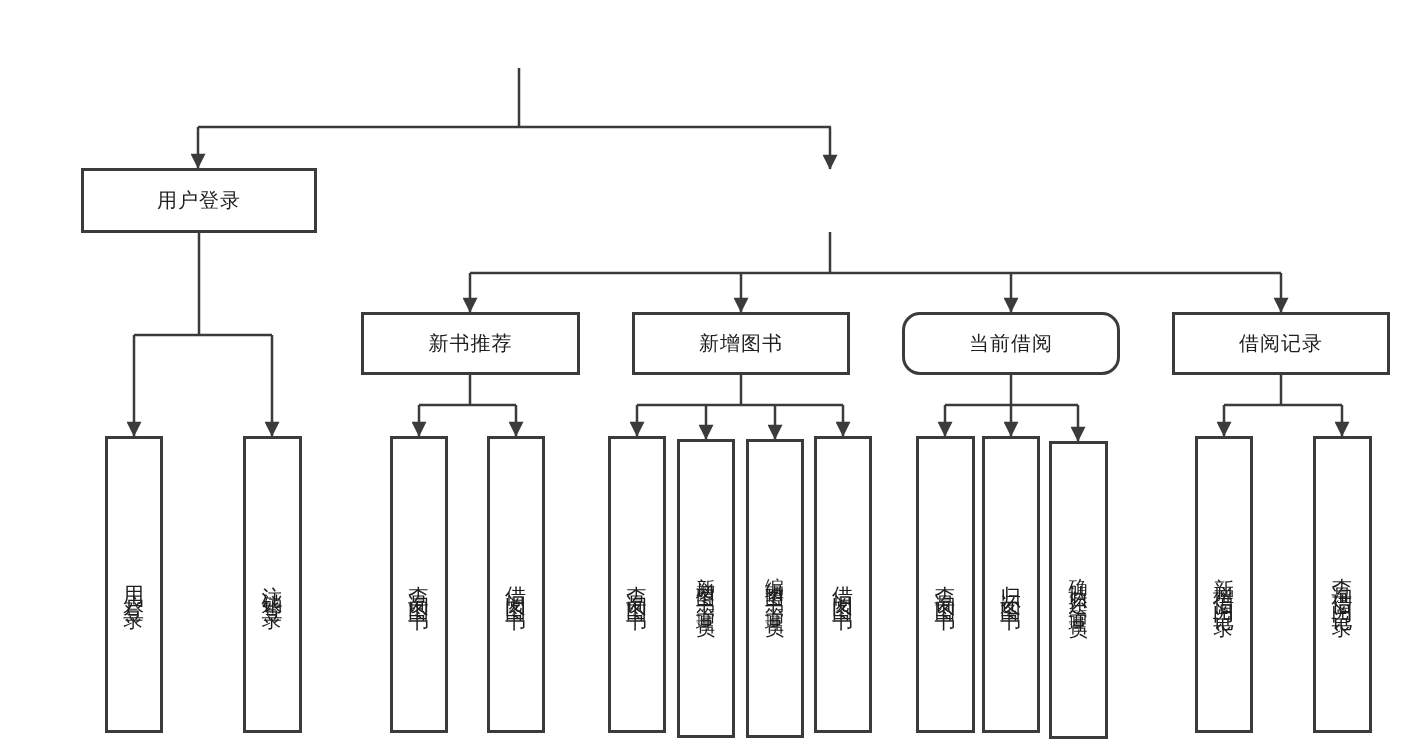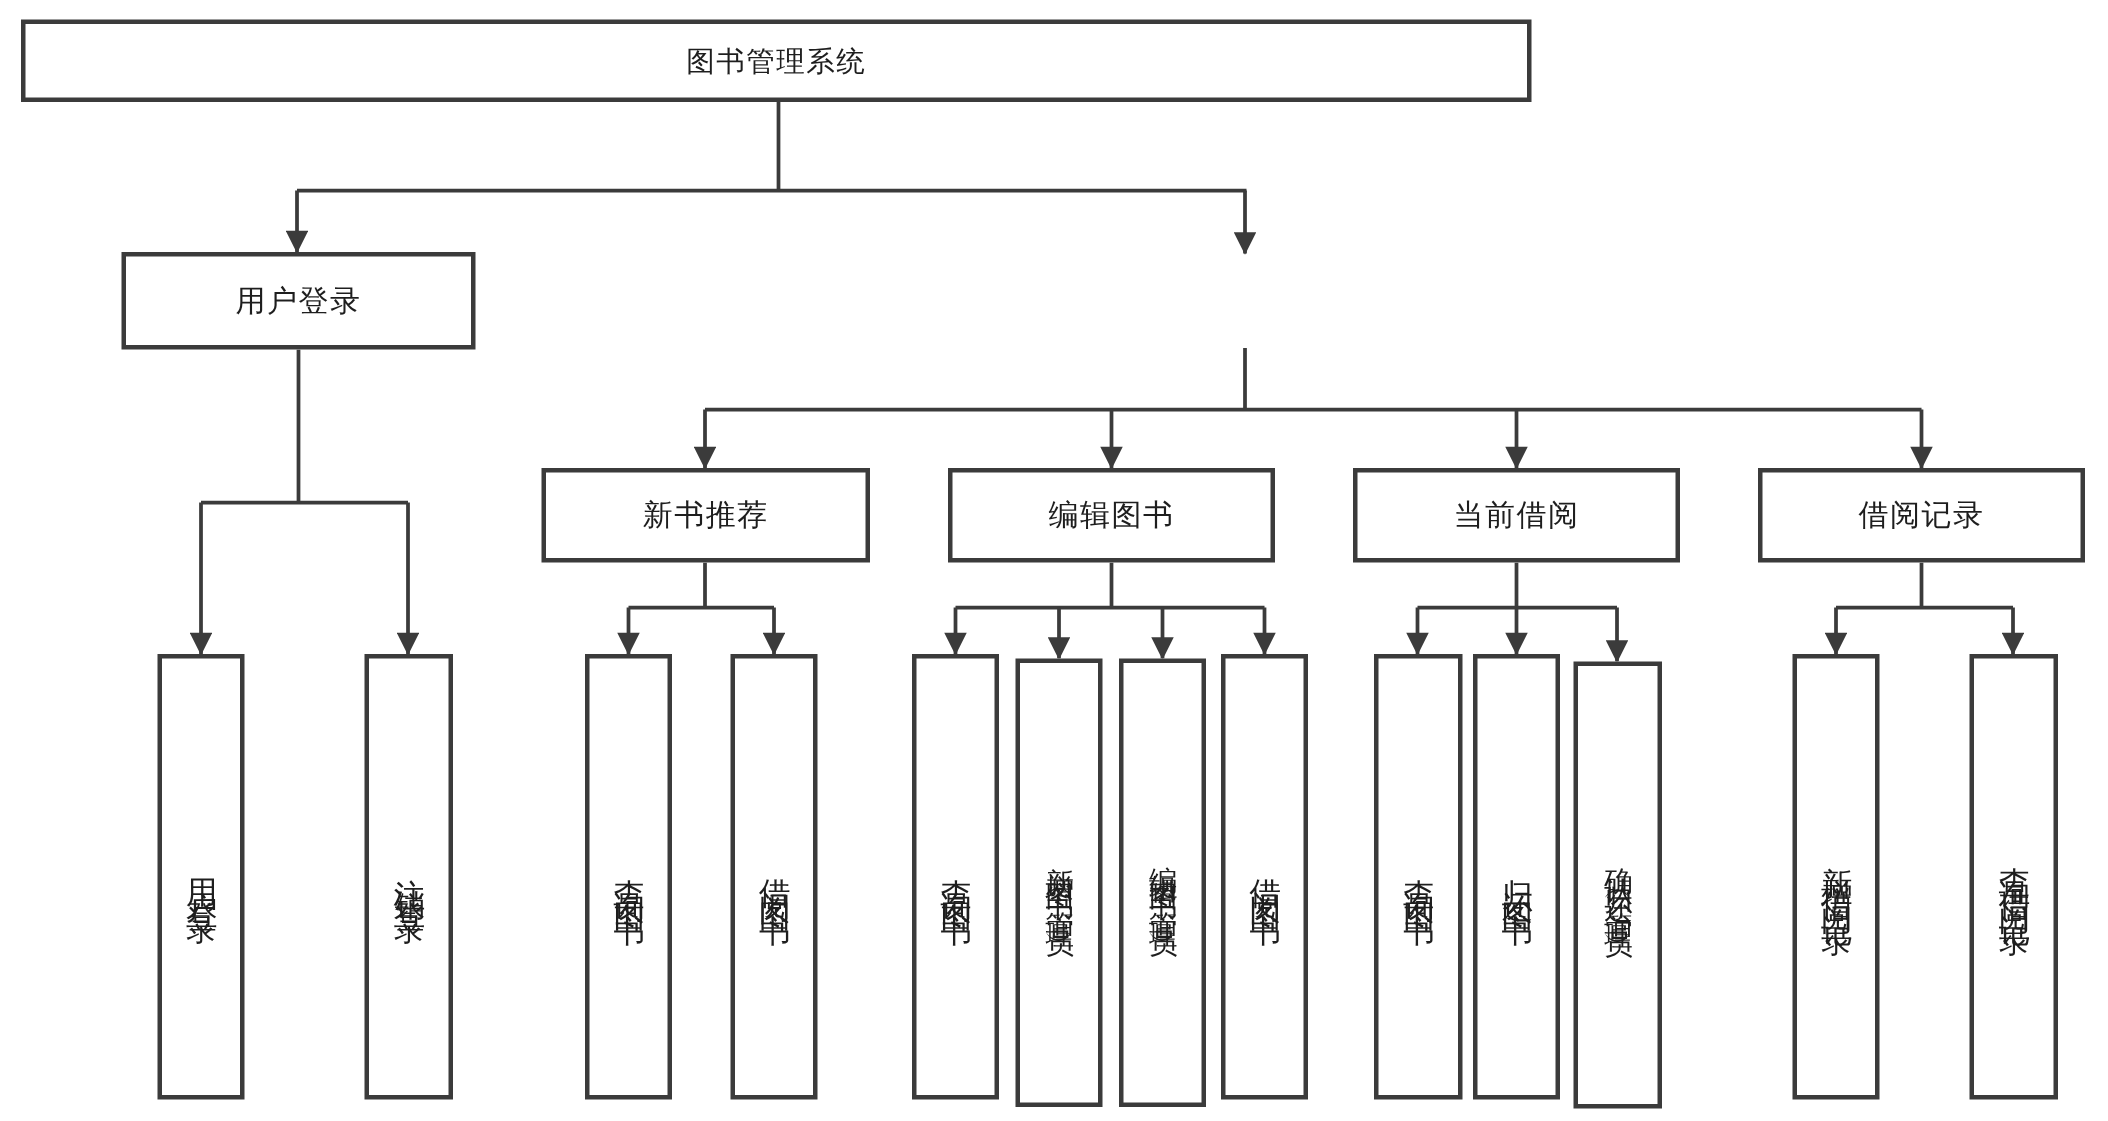--- a/index.html
+++ b/index.html
@@ -94,27 +94,26 @@
       <line x1="775" y1="405" x2="775" y2="439" marker-end="url(#arw)"></line>
       <line x1="843" y1="405" x2="843" y2="436" marker-end="url(#arw)"></line>
       <line x1="945" y1="405" x2="945" y2="436" marker-end="url(#arw)"></line>
       <line x1="1011" y1="405" x2="1011" y2="436" marker-end="url(#arw)"></line>
       <line x1="1078" y1="405" x2="1078" y2="441" marker-end="url(#arw)"></line>
       <line x1="1224" y1="405" x2="1224" y2="436" marker-end="url(#arw)"></line>
       <line x1="1342" y1="405" x2="1342" y2="436" marker-end="url(#arw)"></line>
     </g>
   </svg>
 
-  <div class="box hbox root" style="left:14px;top:13px;width:1007px;height:55px;">图书管理系统</div>
 
   <div class="box hbox" style="left:81px;top:168px;width:236px;height:65px;">用户登录</div>
 
   <div class="box hbox" style="left:361px;top:312px;width:219px;height:63px;">新书推荐</div>
-  <div class="box hbox" style="left:632px;top:312px;width:218px;height:63px;">编辑图书</div>
-  <div class="box hbox" style="left:902px;top:312px;width:218px;height:63px;">当前借阅</div>
+  <div class="box hbox" style="left:632px;top:312px;width:218px;height:63px;">新增图书</div>
+  <div class="box hbox" style="left:902px;top:312px;width:218px;height:63px;border-radius:18px;">当前借阅</div>
   <div class="box hbox" style="left:1172px;top:312px;width:218px;height:63px;">借阅记录</div>
 
   <div class="box vbox" style="left:105px;top:436px;width:58px;height:297px;">用户登录</div>
   <div class="box vbox" style="left:243px;top:436px;width:59px;height:297px;">注销登录</div>
 
   <div class="box vbox" style="left:390px;top:436px;width:58px;height:297px;">查询图书</div>
   <div class="box vbox" style="left:487px;top:436px;width:58px;height:297px;">借阅图书</div>
 
   <div class="box vbox" style="left:608px;top:436px;width:58px;height:297px;">查询图书</div>
   <div class="box vbox vbox-sm" style="left:677px;top:439px;width:58px;height:299px;">新增图书（管理员）</div>

